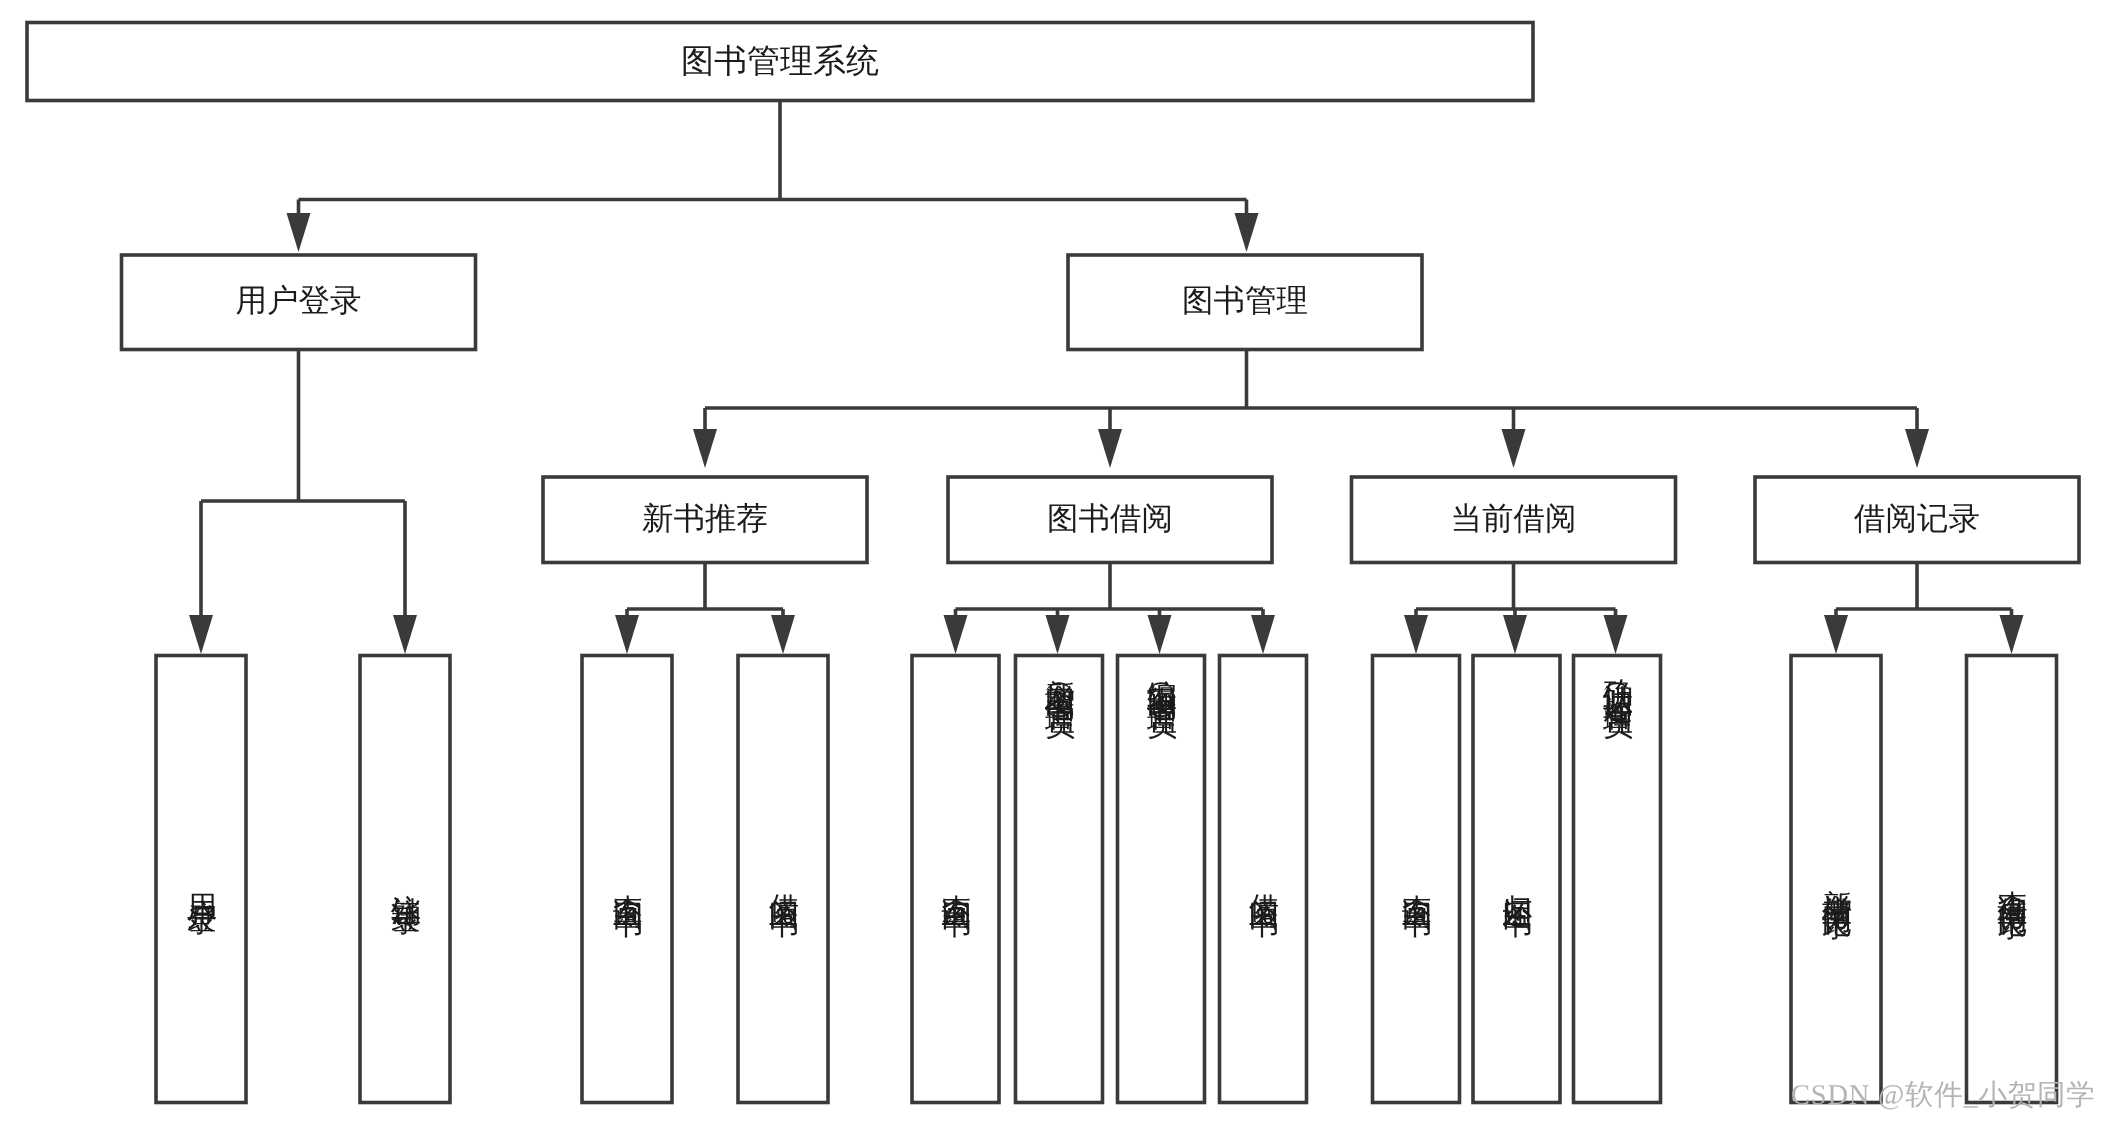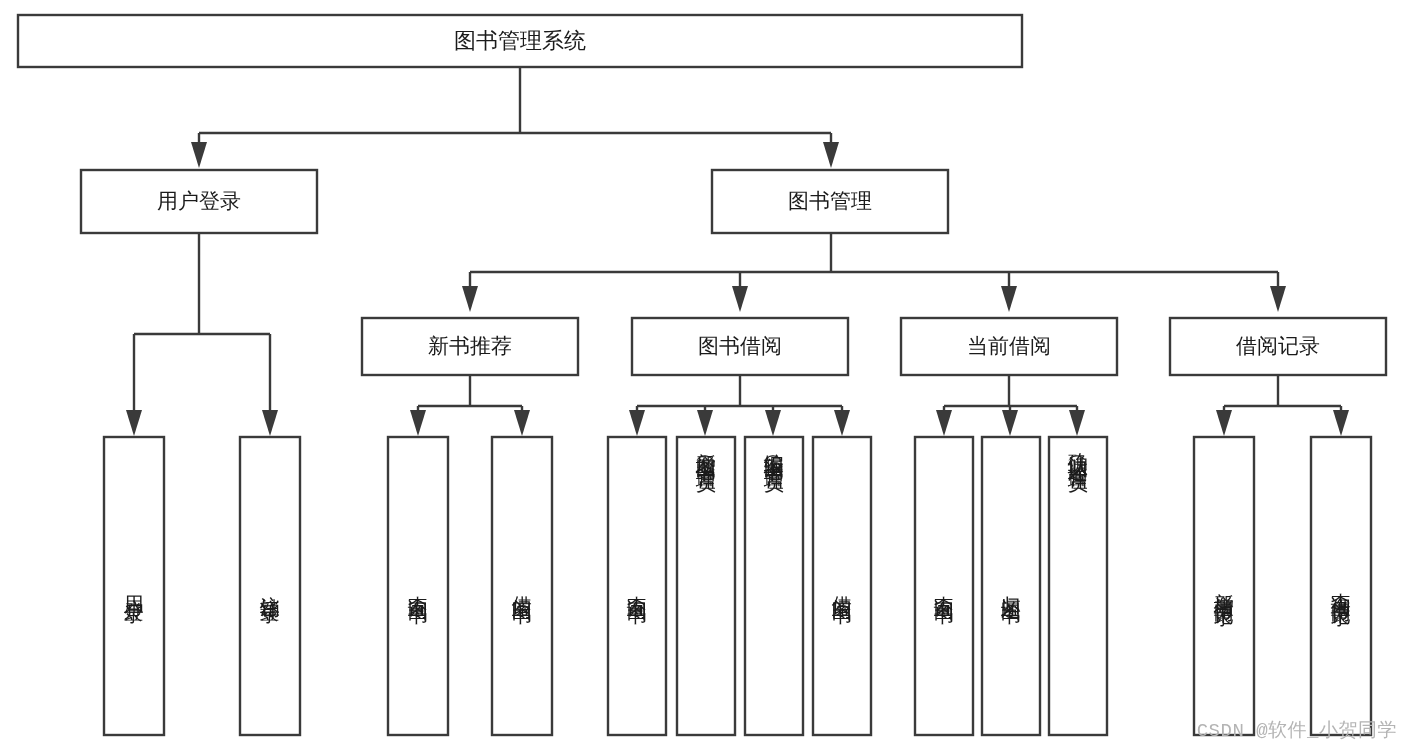--- a/index.html
+++ b/index.html
@@ -72,21 +72,21 @@
     line-height: 1.22;
     letter-spacing: 3px;
     color: #1b1b1b;
     white-space: nowrap;
     text-align: center;
   }
   .watermark {
     position: absolute;
     right: 8px;
     bottom: 4px;
-    font-family: Liberation Mono, monospace;
+    font-family: Liberation Serif, serif;
     font-size: 19px;
     color: #b4b4b4;
     letter-spacing: 0.5px;
     user-select: none;
     white-space: nowrap;
   }
 </style>
 </head>
 <body>
 

